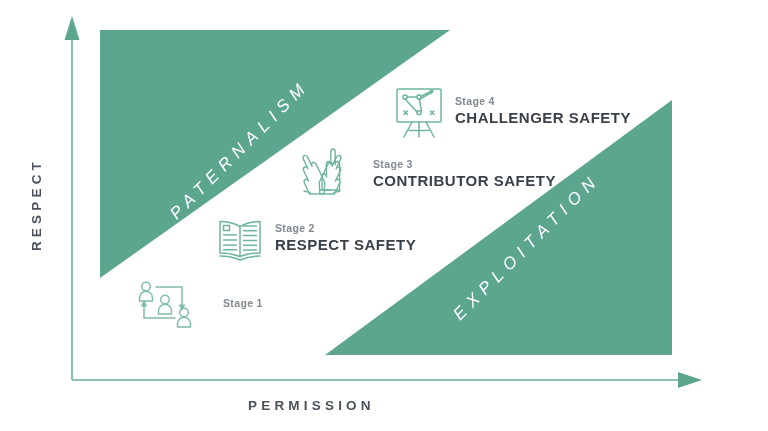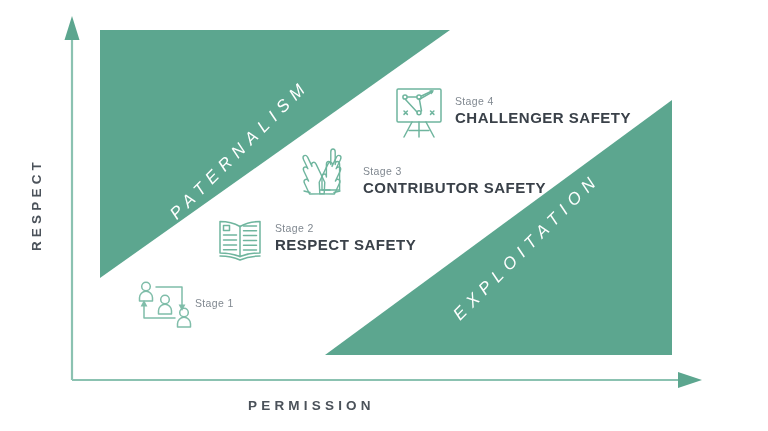--- a/index.html
+++ b/index.html
@@ -87,41 +87,41 @@
   }
   .stage-text {
     display: flex;
     flex-direction: column;
     justify-content: center;
     margin-left: 11px;
   }
   .stage-number {
     color: #808890;
     font-size: 10.5px;
-    font-weight: 400;
+    font-weight: 700;
     letter-spacing: 0.35px;
     line-height: 1.25;
     white-space: nowrap;
   }
   .stage-name {
     color: #3a4149;
     font-size: 15px;
     font-weight: 700;
     letter-spacing: 0.5px;
     line-height: 1.25;
     white-space: nowrap;
     margin-top: 1px;
   }
 
   #stage-1 { left: 133px; top: 278px; }
   #stage-2 { left: 213px; top: 216px; }
-  #stage-3 { left: 305px; top: 150px; align-items: flex-end; }
+  #stage-3 { left: 315px; top: 150px; }
   #stage-4 { left: 391px; top: 85px; }
 
-  #stage-1 .stage-text { margin-left: 0; }
+  #stage-1 .stage-text { margin-left: 28px; }
   #stage-2 .stage-text { margin-left: 16px; }
   #stage-3 .stage-text { margin-left: 14px; }
   #stage-4 .stage-text { margin-left: 14px; }
 </style>
 </head>
 <body>
 
 <div id="canvas">
 
   <svg id="diagram-svg" viewBox="0 0 768 431">

